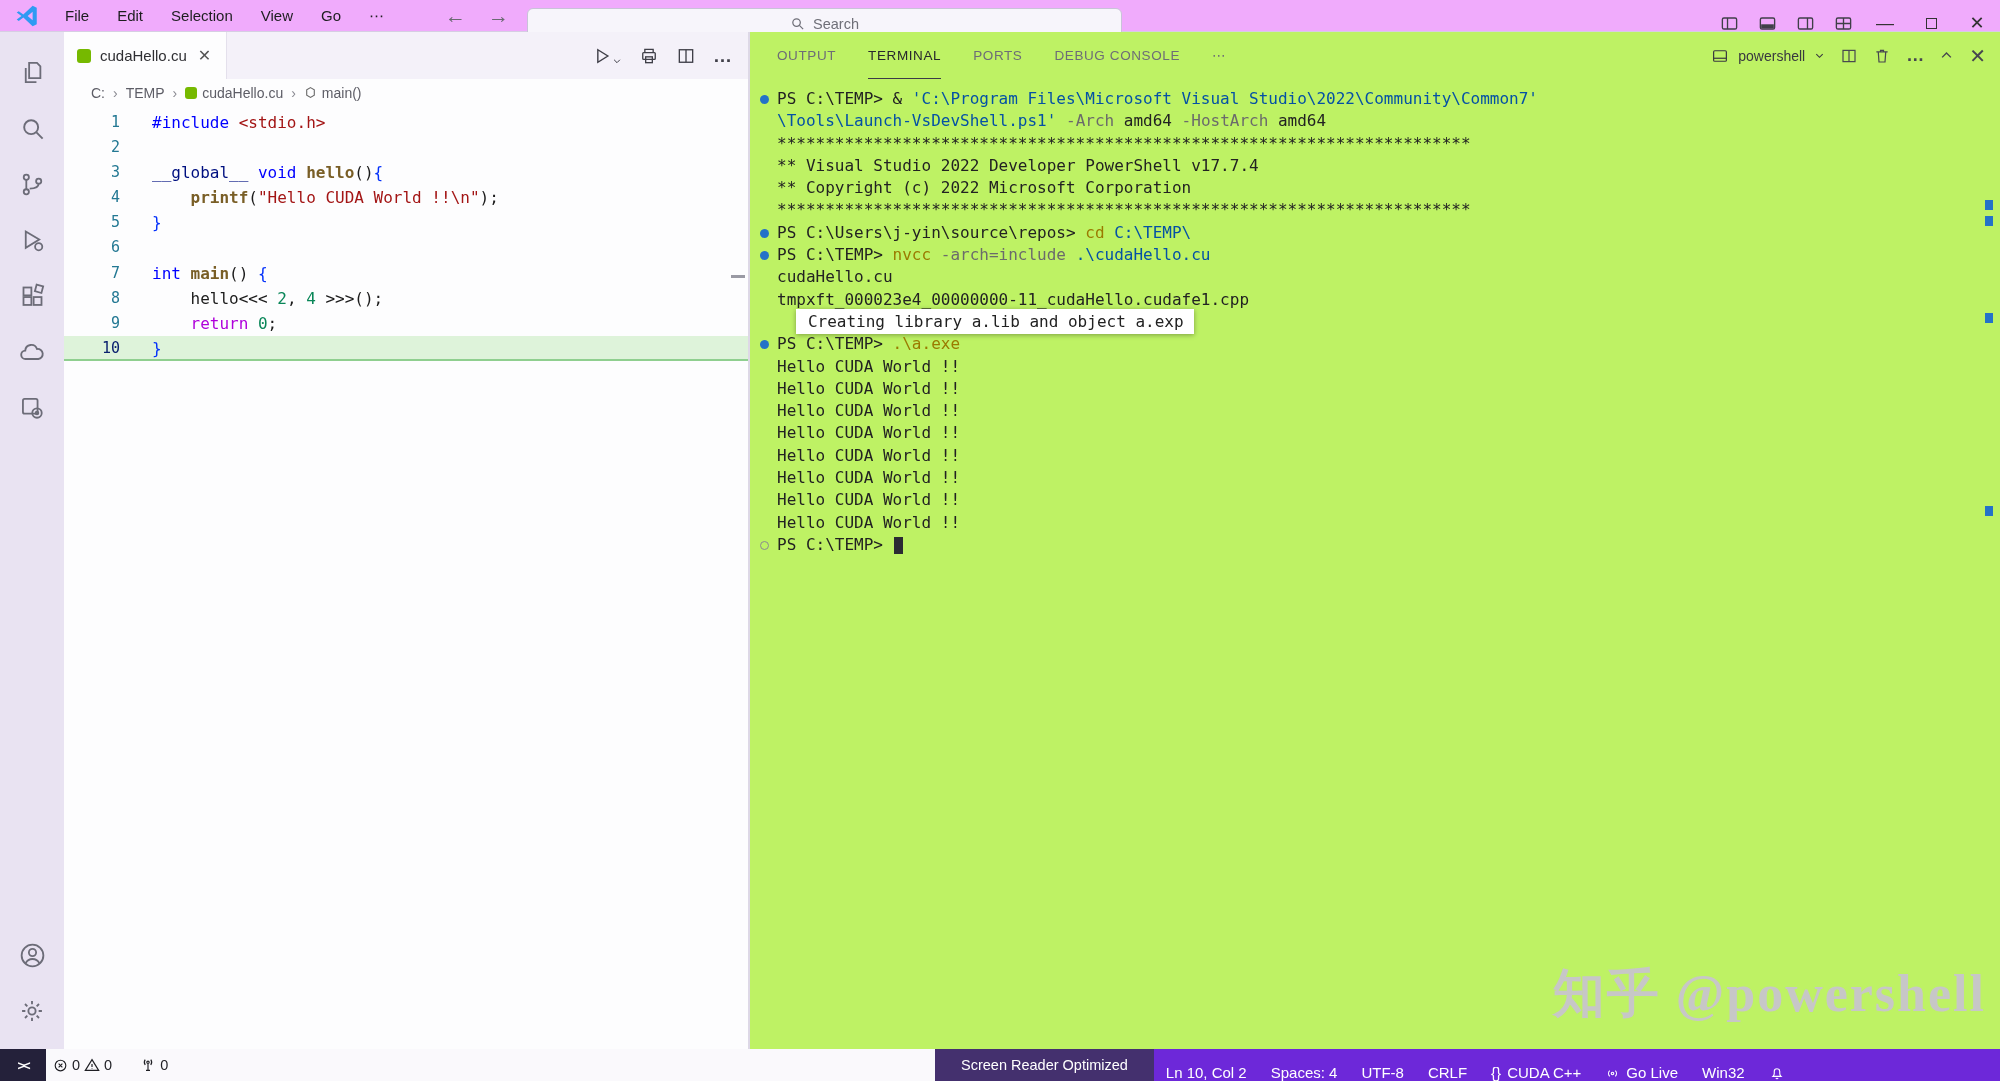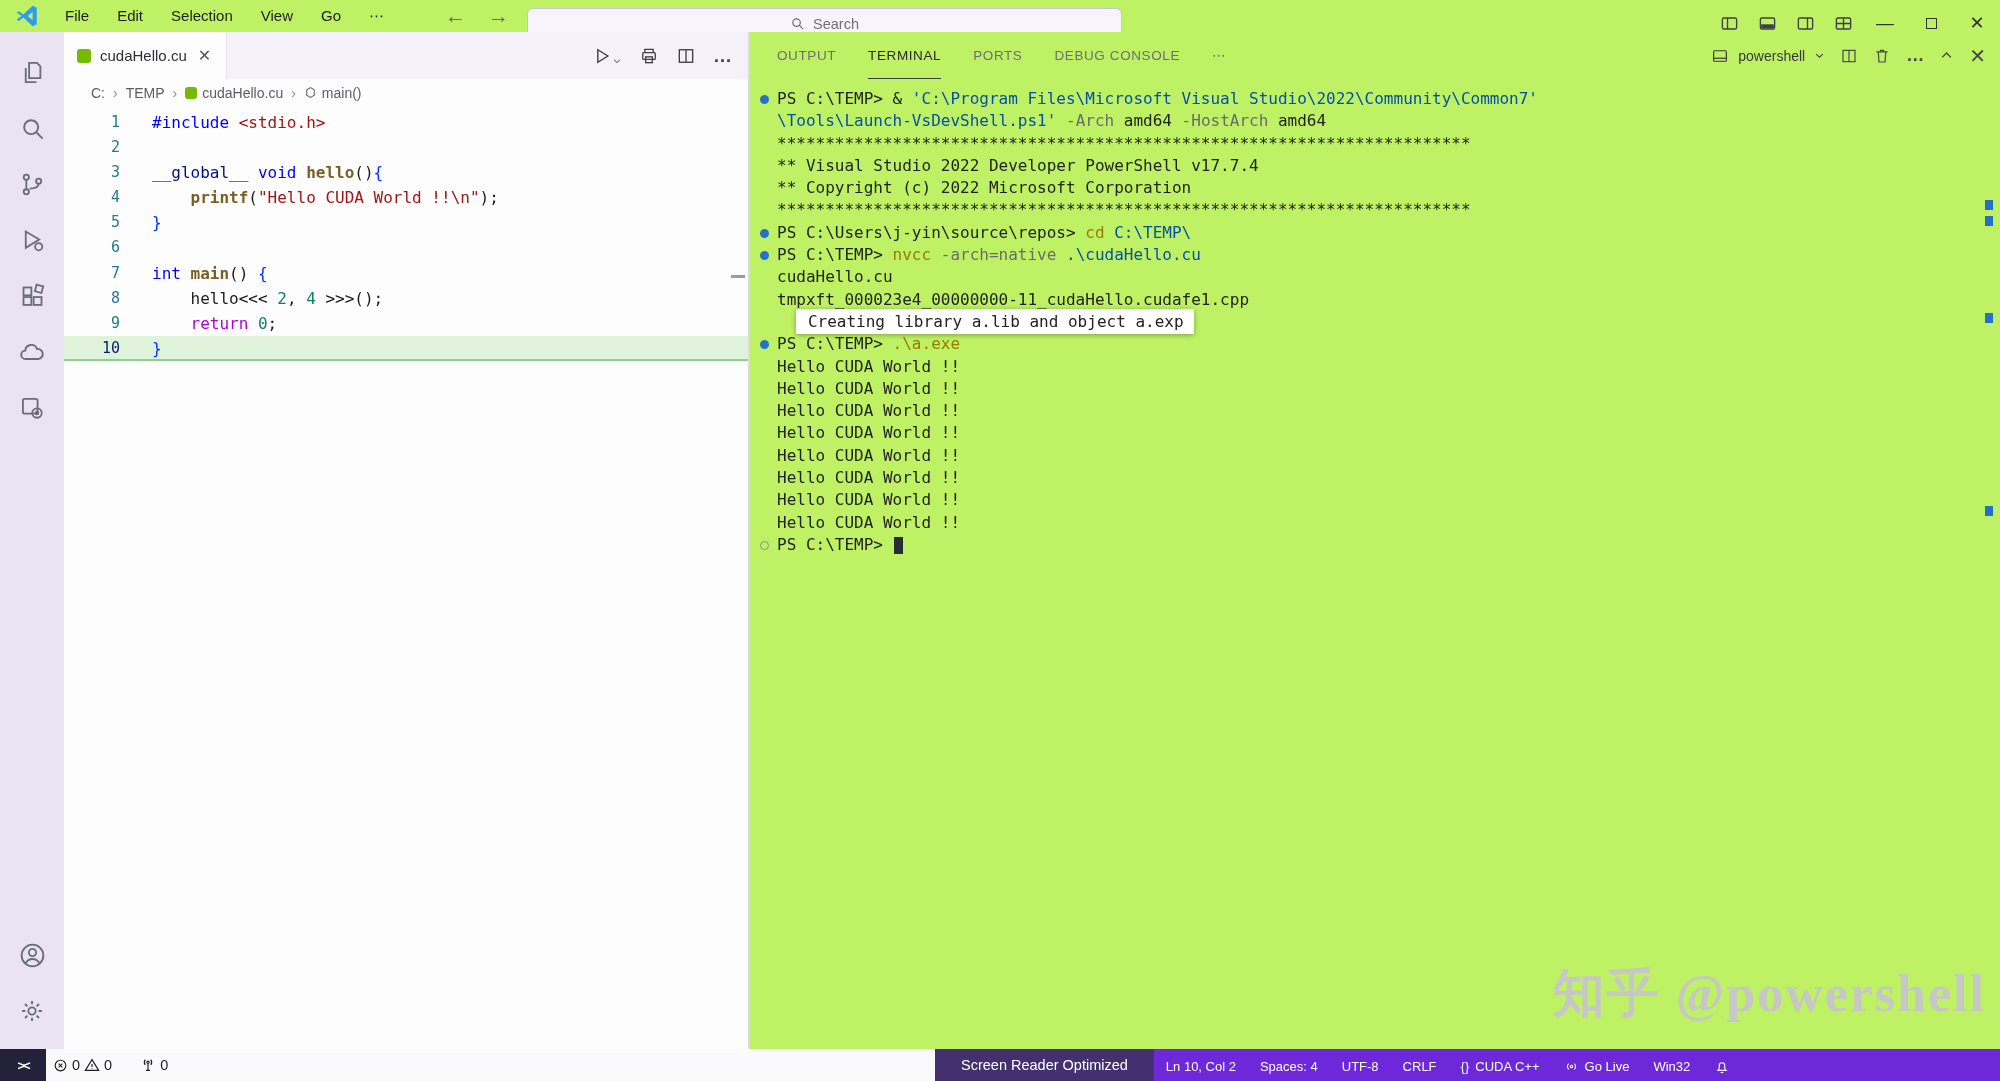--- a/index.html
+++ b/index.html
@@ -1,21 +1,21 @@
 <!DOCTYPE html>
 <html><head>
 <meta charset="utf-8">
 <style>
   *{margin:0;padding:0;box-sizing:border-box}
   html,body{width:2000px;height:1081px;overflow:hidden}
   body{font-family:"Liberation Sans",sans-serif;background:#fff;color:#1c1c1c}
   .app{position:relative;width:2000px;height:1081px;display:flex;flex-direction:column}
 
   
-  .title-bar{height:32px;background:#bef264;border-bottom:1px solid #d6cee3;display:flex;align-items:center;position:relative;flex:none}
+  .title-bar{height:32px;background:#f0abfc;border-bottom:1px solid #d6cee3;display:flex;align-items:center;position:relative;flex:none}
   .logo{width:26px;height:26px;margin:0 12px 0 14px;flex:none}
   .menu-bar{display:flex;gap:2px}
   .menu-item{padding:5px 13px;font-size:15px;color:#1d1d1f;border-radius:5px}
   .nav-arrows{margin-left:48px;display:flex;gap:22px;color:#6a6a72;font-size:21px}
   .search-box{position:absolute;left:527px;top:8px;width:595px;height:31px;background:#f7f5fb;border:1px solid #c9c2d9;border-radius:6px;display:flex;align-items:center;justify-content:center;gap:8px;color:#6f6f78;font-size:14.5px}
   .title-right{position:absolute;right:0;top:0;height:46px;display:flex;align-items:center}
   .layout-btn{width:38px;height:46px;display:flex;align-items:center;justify-content:center;color:#3f3f48}
   .win-btn{width:46px;height:46px;display:flex;align-items:center;justify-content:center;font-size:18px;color:#333}
   .max-glyph{width:11px;height:11px;border:1.4px solid #333}
 
@@ -65,21 +65,21 @@
   .cursor{display:inline-block;width:9px;height:17px;background:#2b2b33;vertical-align:text-bottom;margin-left:1px}
   .overview-mark{position:absolute;right:7px;width:8px;height:10px;background:#2472c8}
 
   
   .status-bar{height:32px;flex:none;background:#faf9fc;display:flex;align-items:stretch;position:relative;font-size:14.5px}
   .remote{width:46px;background:#24213a;color:#fff;display:flex;align-items:center;justify-content:center;font-size:13px;font-weight:bold;letter-spacing:-2px}
   .sb-left{display:flex;align-items:center;color:#1f1f24}
   .sb-litem{display:flex;align-items:center;gap:4px;padding:0 7px;height:100%}
   .sb-right{position:absolute;left:935px;right:0;top:0;bottom:0;background:#6d28d9;display:flex;align-items:stretch;color:#fff}
   .sr-badge{background:#44306e;display:flex;align-items:center;padding:0 26px;font-size:14.5px}
-  .sb-item{display:flex;align-items:flex-start;gap:6px;padding:10px 12px;font-size:13px}
+  .sb-item{display:flex;align-items:flex-end;gap:6px;padding:0 12px;font-size:15px}
   .sb-item:first-of-type{margin-left:8px}
 
   .watermark{position:absolute;right:14px;bottom:52px;font-family:"Liberation Serif",serif;font-size:52px;font-weight:700;letter-spacing:2px;color:#c7c7c7}
   svg{display:block}
 </style>
 </head>
 <body>
 
 <div class="app">
 
@@ -315,21 +315,21 @@
         </div>
       </div>
       <div class="terminal">
           <div class="term-row"><span class="dot filled"></span><span>PS C:\TEMP&gt; &amp; </span><span class="tstr">'C:\Program Files\Microsoft Visual Studio\2022\Community\Common7'</span></div>
           <div class="term-row"><span class="tstr">\Tools\Launch-VsDevShell.ps1'</span><span> </span><span class="tparam">-Arch</span><span> amd64 </span><span class="tparam">-HostArch</span><span> amd64</span></div>
           <div class="term-row"><span>************************************************************************</span></div>
           <div class="term-row"><span>** Visual Studio 2022 Developer PowerShell v17.7.4</span></div>
           <div class="term-row"><span>** Copyright (c) 2022 Microsoft Corporation</span></div>
           <div class="term-row"><span>************************************************************************</span></div>
           <div class="term-row"><span class="dot filled"></span><span>PS C:\Users\j-yin\source\repos&gt; </span><span class="tcmd">cd</span><span class="tstr"> C:\TEMP\</span></div>
-          <div class="term-row"><span class="dot filled"></span><span>PS C:\TEMP&gt; </span><span class="tcmd">nvcc</span><span> </span><span class="tparam">-arch=native</span><span class="tstr"> .\cudaHello.cu</span></div>
+          <div class="term-row"><span class="dot filled"></span><span>PS C:\TEMP&gt; </span><span class="tcmd">nvcc</span><span> </span><span class="tparam">-arch=include</span><span class="tstr"> .\cudaHello.cu</span></div>
           <div class="term-row"><span>cudaHello.cu</span></div>
           <div class="term-row"><span>tmpxft_000023e4_00000000-11_cudaHello.cudafe1.cpp</span></div>
           <div class="term-row"><span>  </span><span class="thl"> Creating library a.lib and object a.exp</span></div>
           <div class="term-row"><span class="dot filled"></span><span>PS C:\TEMP&gt; </span><span class="tcmd">.\a.exe</span></div>
           <div class="term-row"><span>Hello CUDA World !!</span></div>
           <div class="term-row"><span>Hello CUDA World !!</span></div>
           <div class="term-row"><span>Hello CUDA World !!</span></div>
           <div class="term-row"><span>Hello CUDA World !!</span></div>
           <div class="term-row"><span>Hello CUDA World !!</span></div>
           <div class="term-row"><span>Hello CUDA World !!</span></div>

